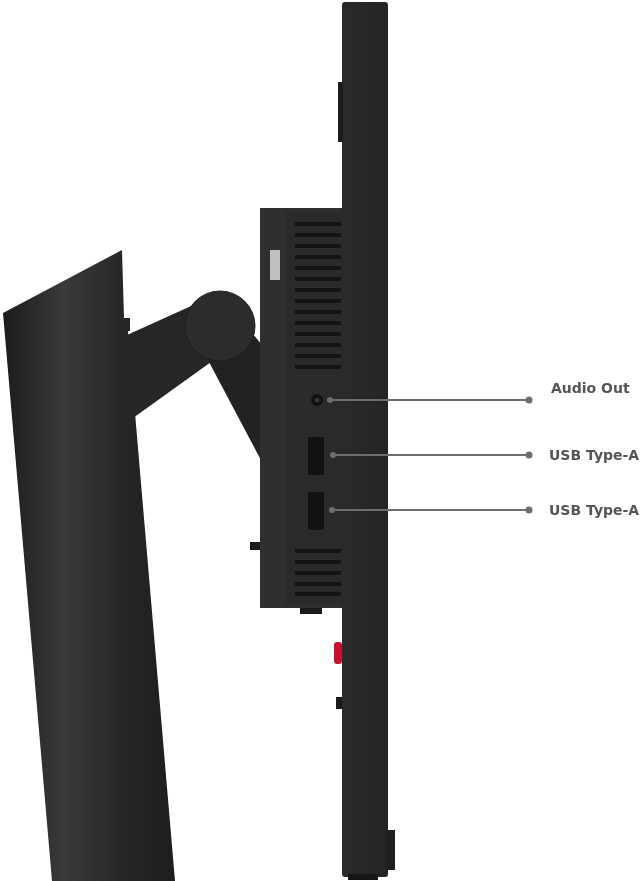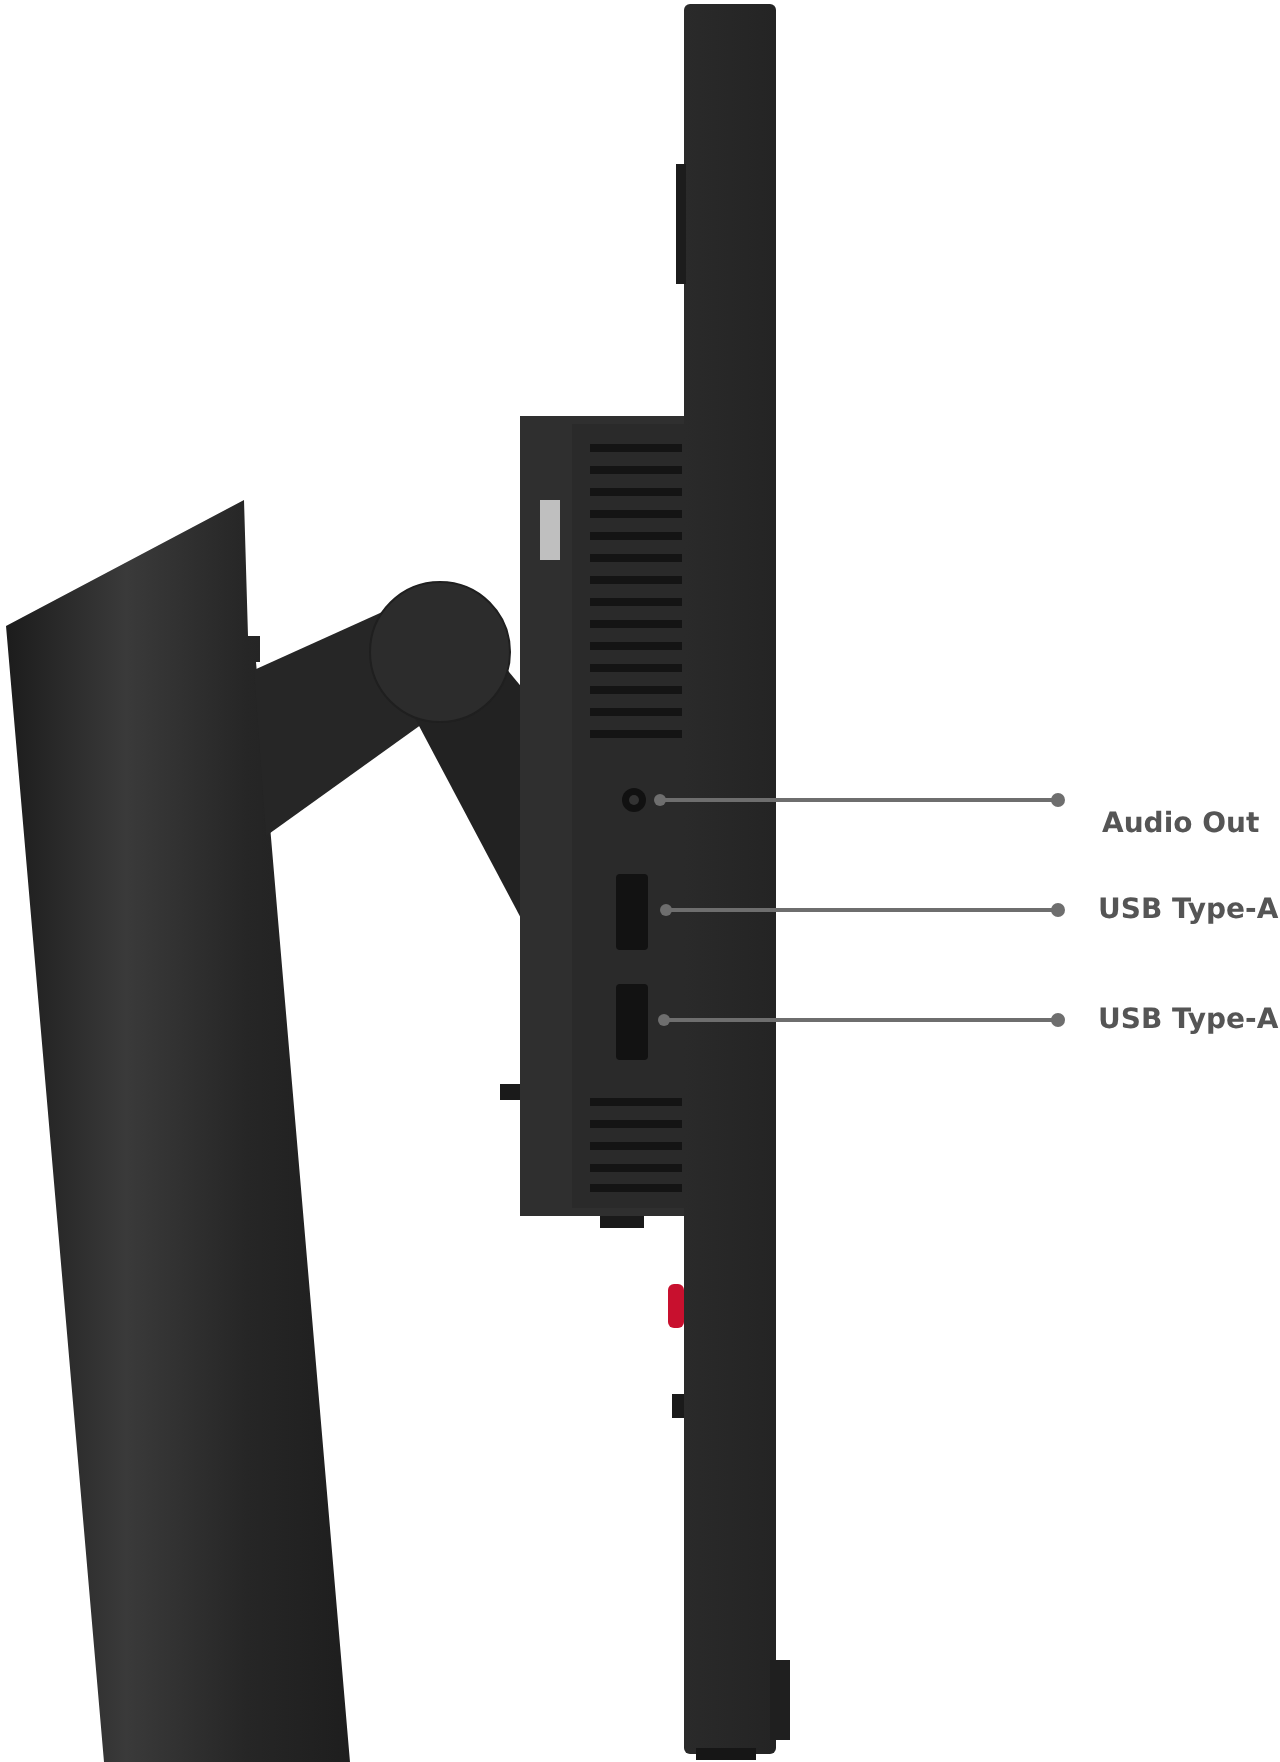--- a/index.html
+++ b/index.html
@@ -92,15 +92,15 @@
     <circle cx="333" cy="455" r="3" fill="#6e6e6e"></circle>
     <line x1="333" y1="455" x2="529" y2="455" stroke="#6e6e6e" stroke-width="2"></line>
     <circle cx="529" cy="455" r="3.5" fill="#6e6e6e"></circle>
 
     <circle cx="332" cy="510" r="3" fill="#6e6e6e"></circle>
     <line x1="332" y1="510" x2="529" y2="510" stroke="#6e6e6e" stroke-width="2"></line>
     <circle cx="529" cy="510" r="3.5" fill="#6e6e6e"></circle>
   </g>
 </svg>
 
-<div class="label" style="left:551px; top:404px;">Audio Out</div>
+<div class="label" style="left:551px; top:380px;">Audio Out</div>
 <div class="label" style="left:549px; top:447px;">USB Type-A</div>
 <div class="label" style="left:549px; top:502px;">USB Type-A</div>
 
 </body></html>

